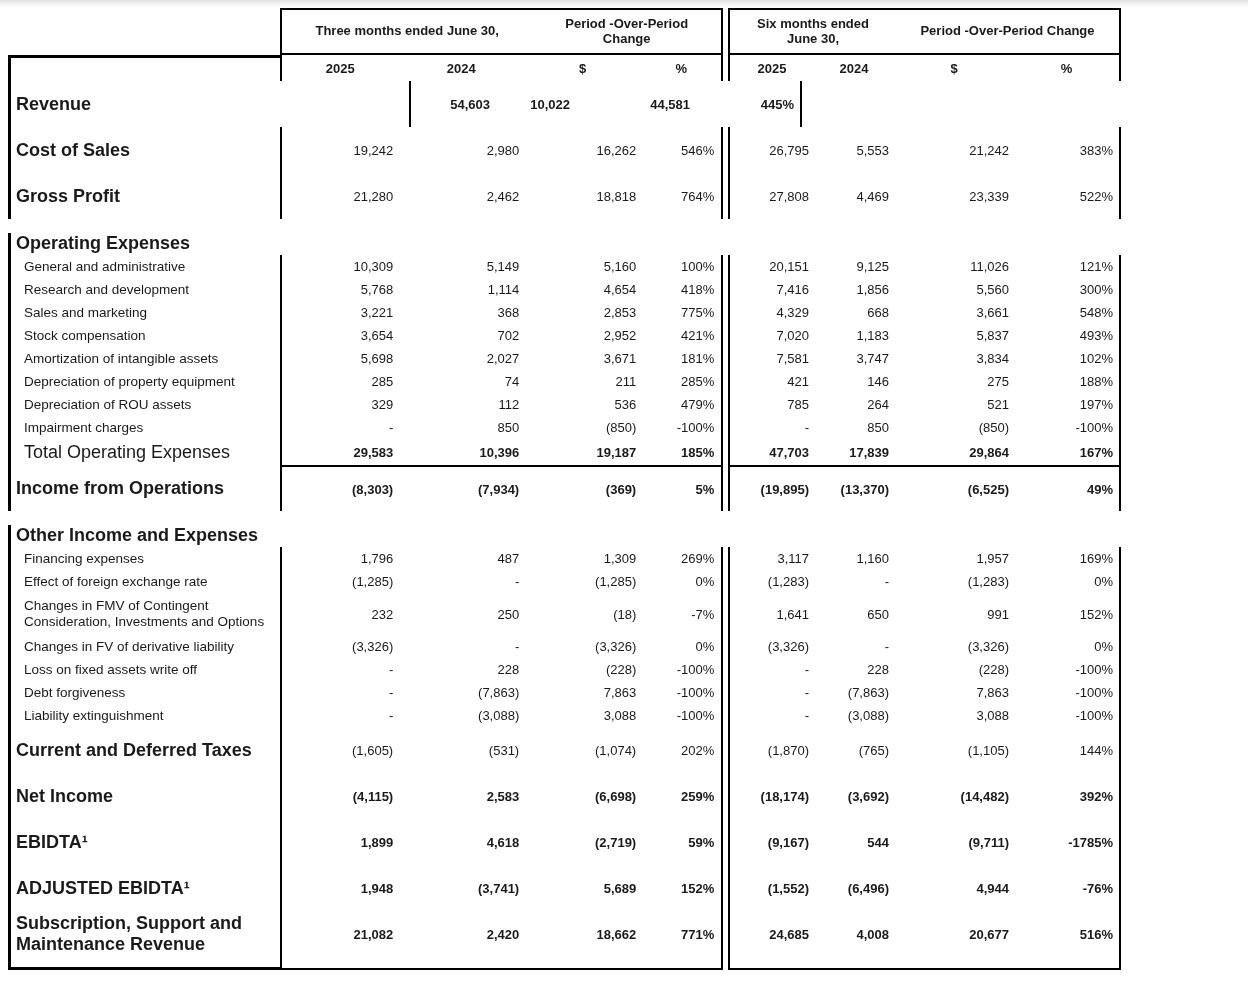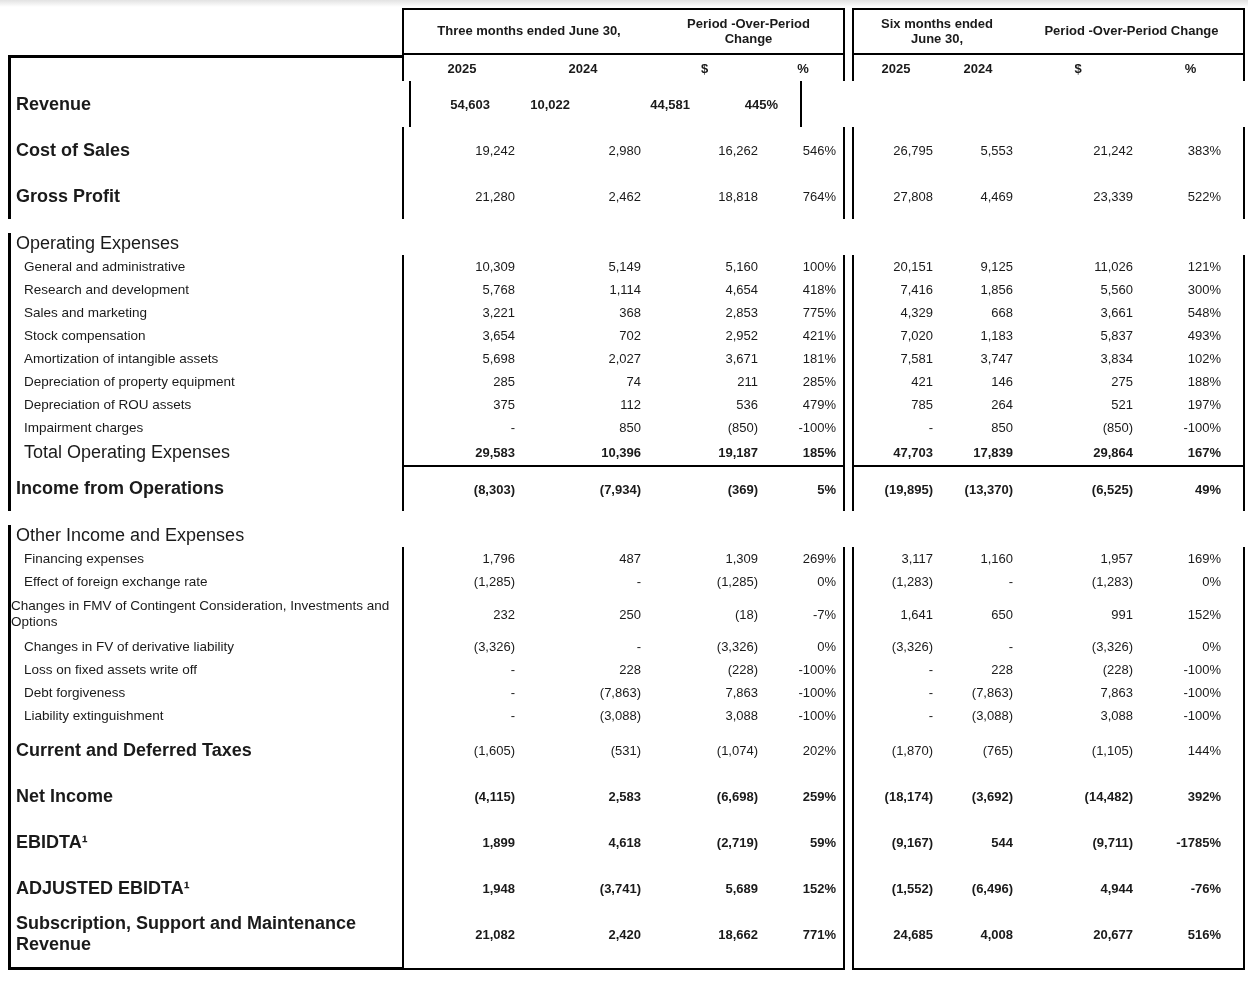--- a/index.html
+++ b/index.html
@@ -6,35 +6,35 @@
   html,body { width:1248px; height:992px; background:#ffffff; overflow:hidden; }
   body {
     font-family:"Liberation Sans","DejaVu Sans",sans-serif;
     color:#1a1a1a;
     position:relative;
   }
   .top-fade {
     position:absolute; top:0; left:0; width:1248px; height:7px;
     background:linear-gradient(#e2e2e2,#ffffff);
   }
-  .fin-table { position:absolute; top:8px; left:8px; width:1237px; }
+  .fin-table { position:absolute; top:8px; left:8px; width:1113px; }
 
   .row { display:flex; align-items:stretch; }
 
   
   .c-label  { width:394px; display:flex; align-items:center; padding-left:5px; }
   .c-block  { display:flex; align-items:center; border-left:2px solid #000; border-right:2px solid #000; }
   .c-b1 { width:443px; }
   .c-gap { width:7px; }
   .c-b2 { width:393px; }
 
   
   .cell { text-align:right; font-size:13px; padding-right:5px; white-space:nowrap; }
   .c-b1 .k0 { width:116px; } .c-b1 .k1 { width:126px; } .c-b1 .k2 { width:117px; } .c-b1 .k3 { width:80px; padding-right:7px; }
-  .c-b2 .k0 { width:84px; }  .c-b2 .k1 { width:80px; }  .c-b2 .k2 { width:120px; } .c-b2 .k3 { width:105px; padding-right:22px; }
+  .c-b2 .k0 { width:84px; }  .c-b2 .k1 { width:80px; }  .c-b2 .k2 { width:120px; } .c-b2 .k3 { width:105px; padding-right:6px; }
 
   
   .hdr1 { height:47px; }
   .hdr1 .c-label { visibility:hidden; }
   .hdr1 .c-block { border-top:2px solid #000; border-bottom:2px solid #000; align-items:center; }
   .hspan { display:flex; align-items:center; justify-content:center; text-align:center;
            font-weight:700; font-size:13px; line-height:1.15; height:100%; }
   .c-b1 .hs0 { width:250px; } .c-b1 .hs1 { width:189px; padding:0 14px; }
   .c-b2 .hs0 { width:166px; padding:0 18px; } .c-b2 .hs1 { width:223px; padding:0 2px; }
 
@@ -43,26 +43,26 @@
   .hdr2 .cell { text-align:center; font-weight:700; padding-right:0; }
 
   
   .r .c-label { border-left:3px solid #000; }
   .lbl { font-size:18px; line-height:1.15; }
 
   .r-major { height:46px; }
   .r-major .lbl { font-weight:700; }
   .r-header { height:36px; align-items:flex-end; }
   .r-header .c-label { align-items:flex-end; padding-bottom:1px; }
-  .r-header .lbl { font-weight:400; }
+  .r-header .lbl { font-weight:700; }
   .r-item  { height:23px; }
   .r-item .c-label { padding-left:13px; }
   .r-item .lbl { font-size:13.5px; }
   .r-item2 { height:42px; }
-  .r-item2 .c-label { padding-left:0; }
+  .r-item2 .c-label { padding-left:13px; }
   .r-item2 .lbl { font-size:13.5px; }
   .r-total { height:26px; }
   .r-total .c-label { padding-left:13px; }
   .r-total .lbl { font-weight:400; }
   .r-pad { height:13px; }
 
   .bold-values .cell { font-weight:700; }
   .sep-before .c-block { border-top:2px solid #000; }
 
   .last .c-label { border-bottom:3px solid #000; }
@@ -278,21 +278,21 @@
           <div class="cell k1">146</div>
           <div class="cell k2">275</div>
           <div class="cell k3">188%</div>
         </div>
       </div>
       <div class="row r r-item">
         <div class="c-label">
           <span class="lbl">Depreciation of ROU assets</span>
         </div>
         <div class="c-block c-b1">
-          <div class="cell k0">375</div>
+          <div class="cell k0">329</div>
           <div class="cell k1">112</div>
           <div class="cell k2">536</div>
           <div class="cell k3">479%</div>
         </div>
         <div class="c-gap"></div>
         <div class="c-block c-b2">
           <div class="cell k0">785</div>
           <div class="cell k1">264</div>
           <div class="cell k2">521</div>
           <div class="cell k3">197%</div>

